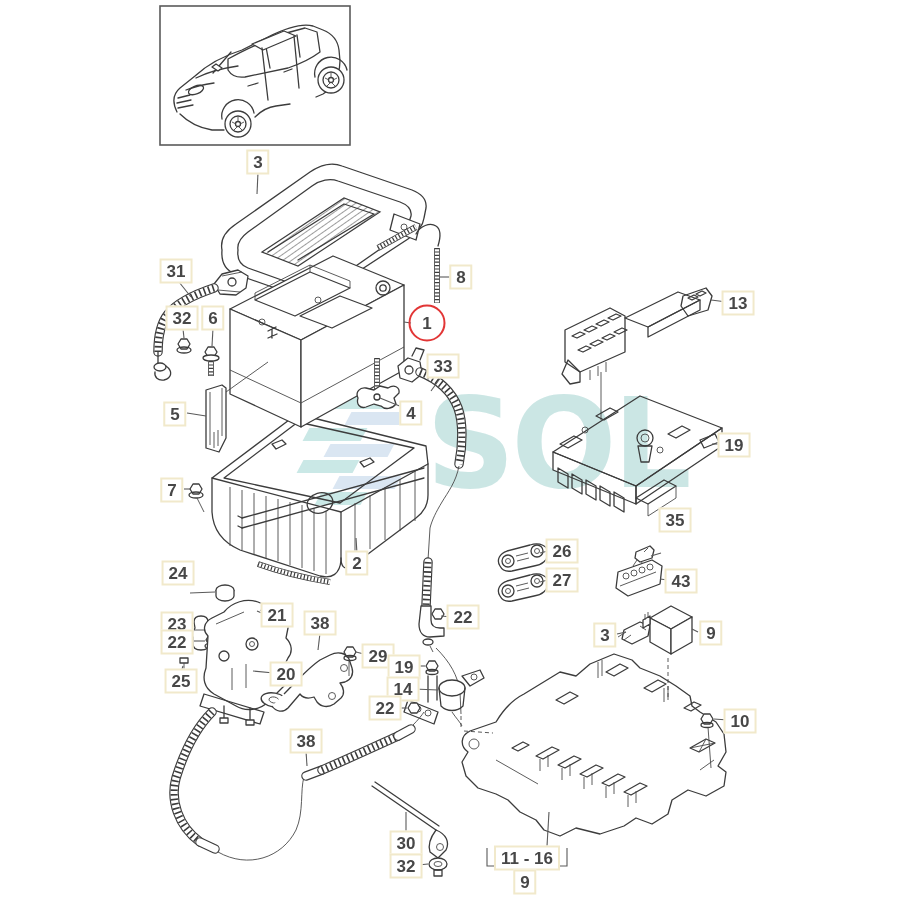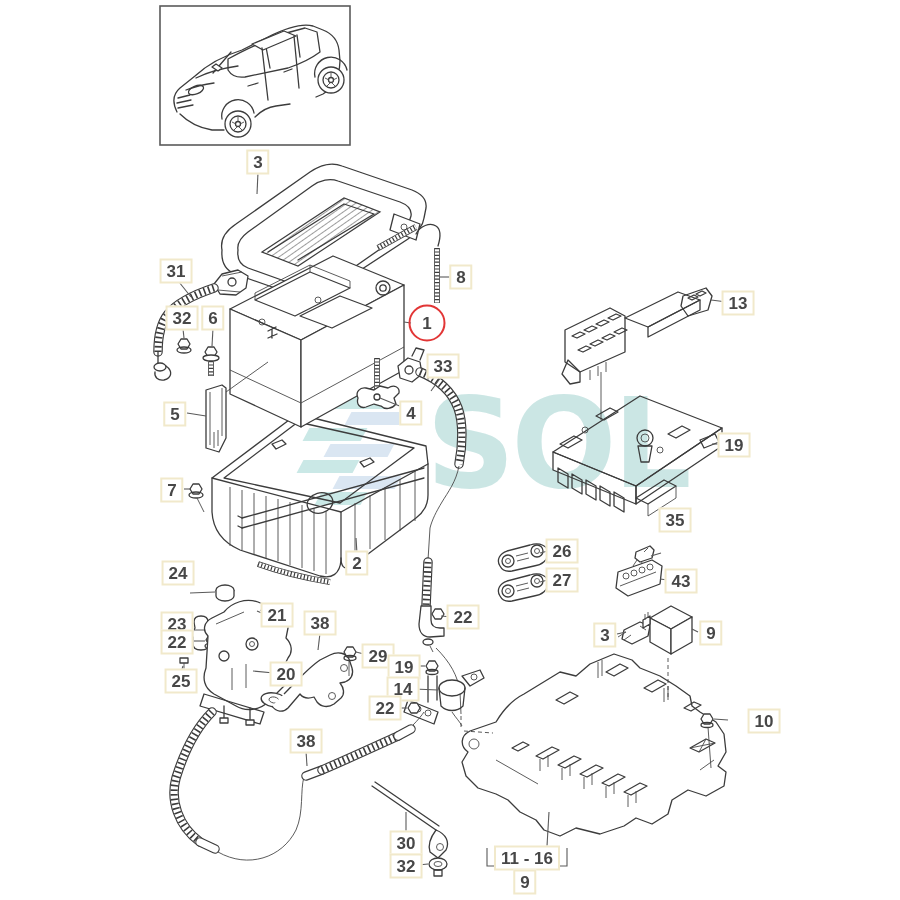--- a/index.html
+++ b/index.html
@@ -456,16 +456,16 @@
   <div class="lbl" style="left:286px;top:674px">20</div>
   <div class="lbl" style="left:320px;top:623px">38</div>
   <div class="lbl" style="left:378px;top:656px">29</div>
   <div class="lbl" style="left:463px;top:617px">22</div>
   <div class="lbl" style="left:404px;top:667px">19</div>
   <div class="lbl" style="left:403px;top:689px">14</div>
   <div class="lbl" style="left:385px;top:708px">22</div>
   <div class="lbl" style="left:306px;top:741px">38</div>
   <div class="lbl" style="left:406px;top:843px">30</div>
   <div class="lbl" style="left:406px;top:866px">32</div>
-  <div class="lbl" style="left:764px;top:721px">10</div>
+  <div class="lbl" style="left:740px;top:721px">10</div>
   <div class="lbl" style="left:527px;top:858px">11 - 16</div>
   <div class="lbl" style="left:525px;top:882px">9</div>
 </div>
 
 </body></html>

